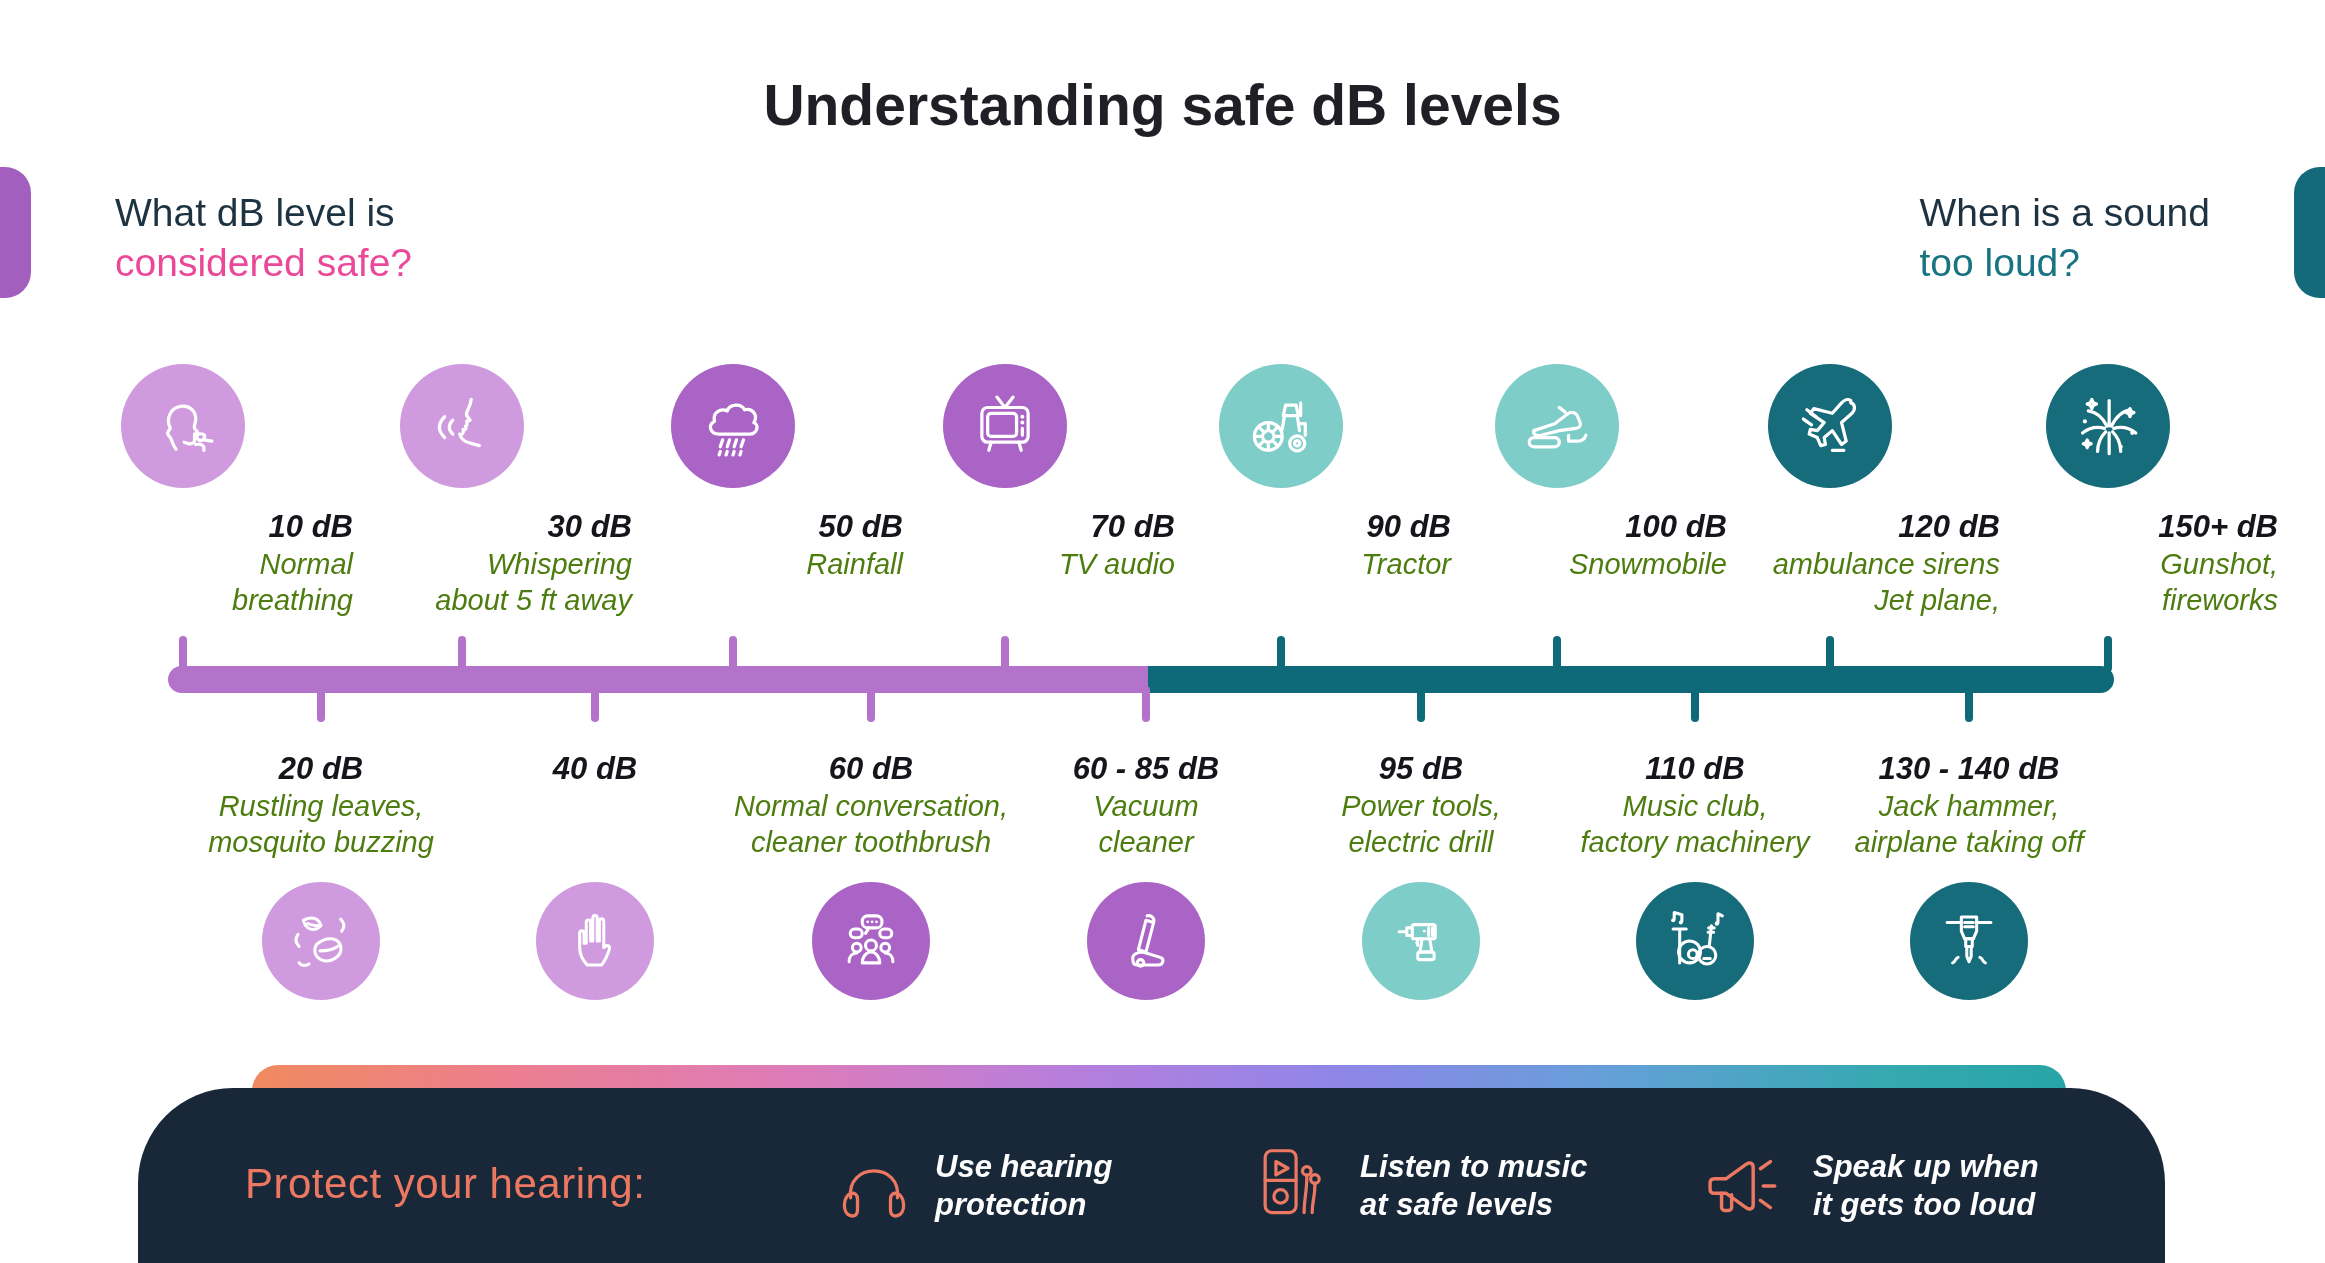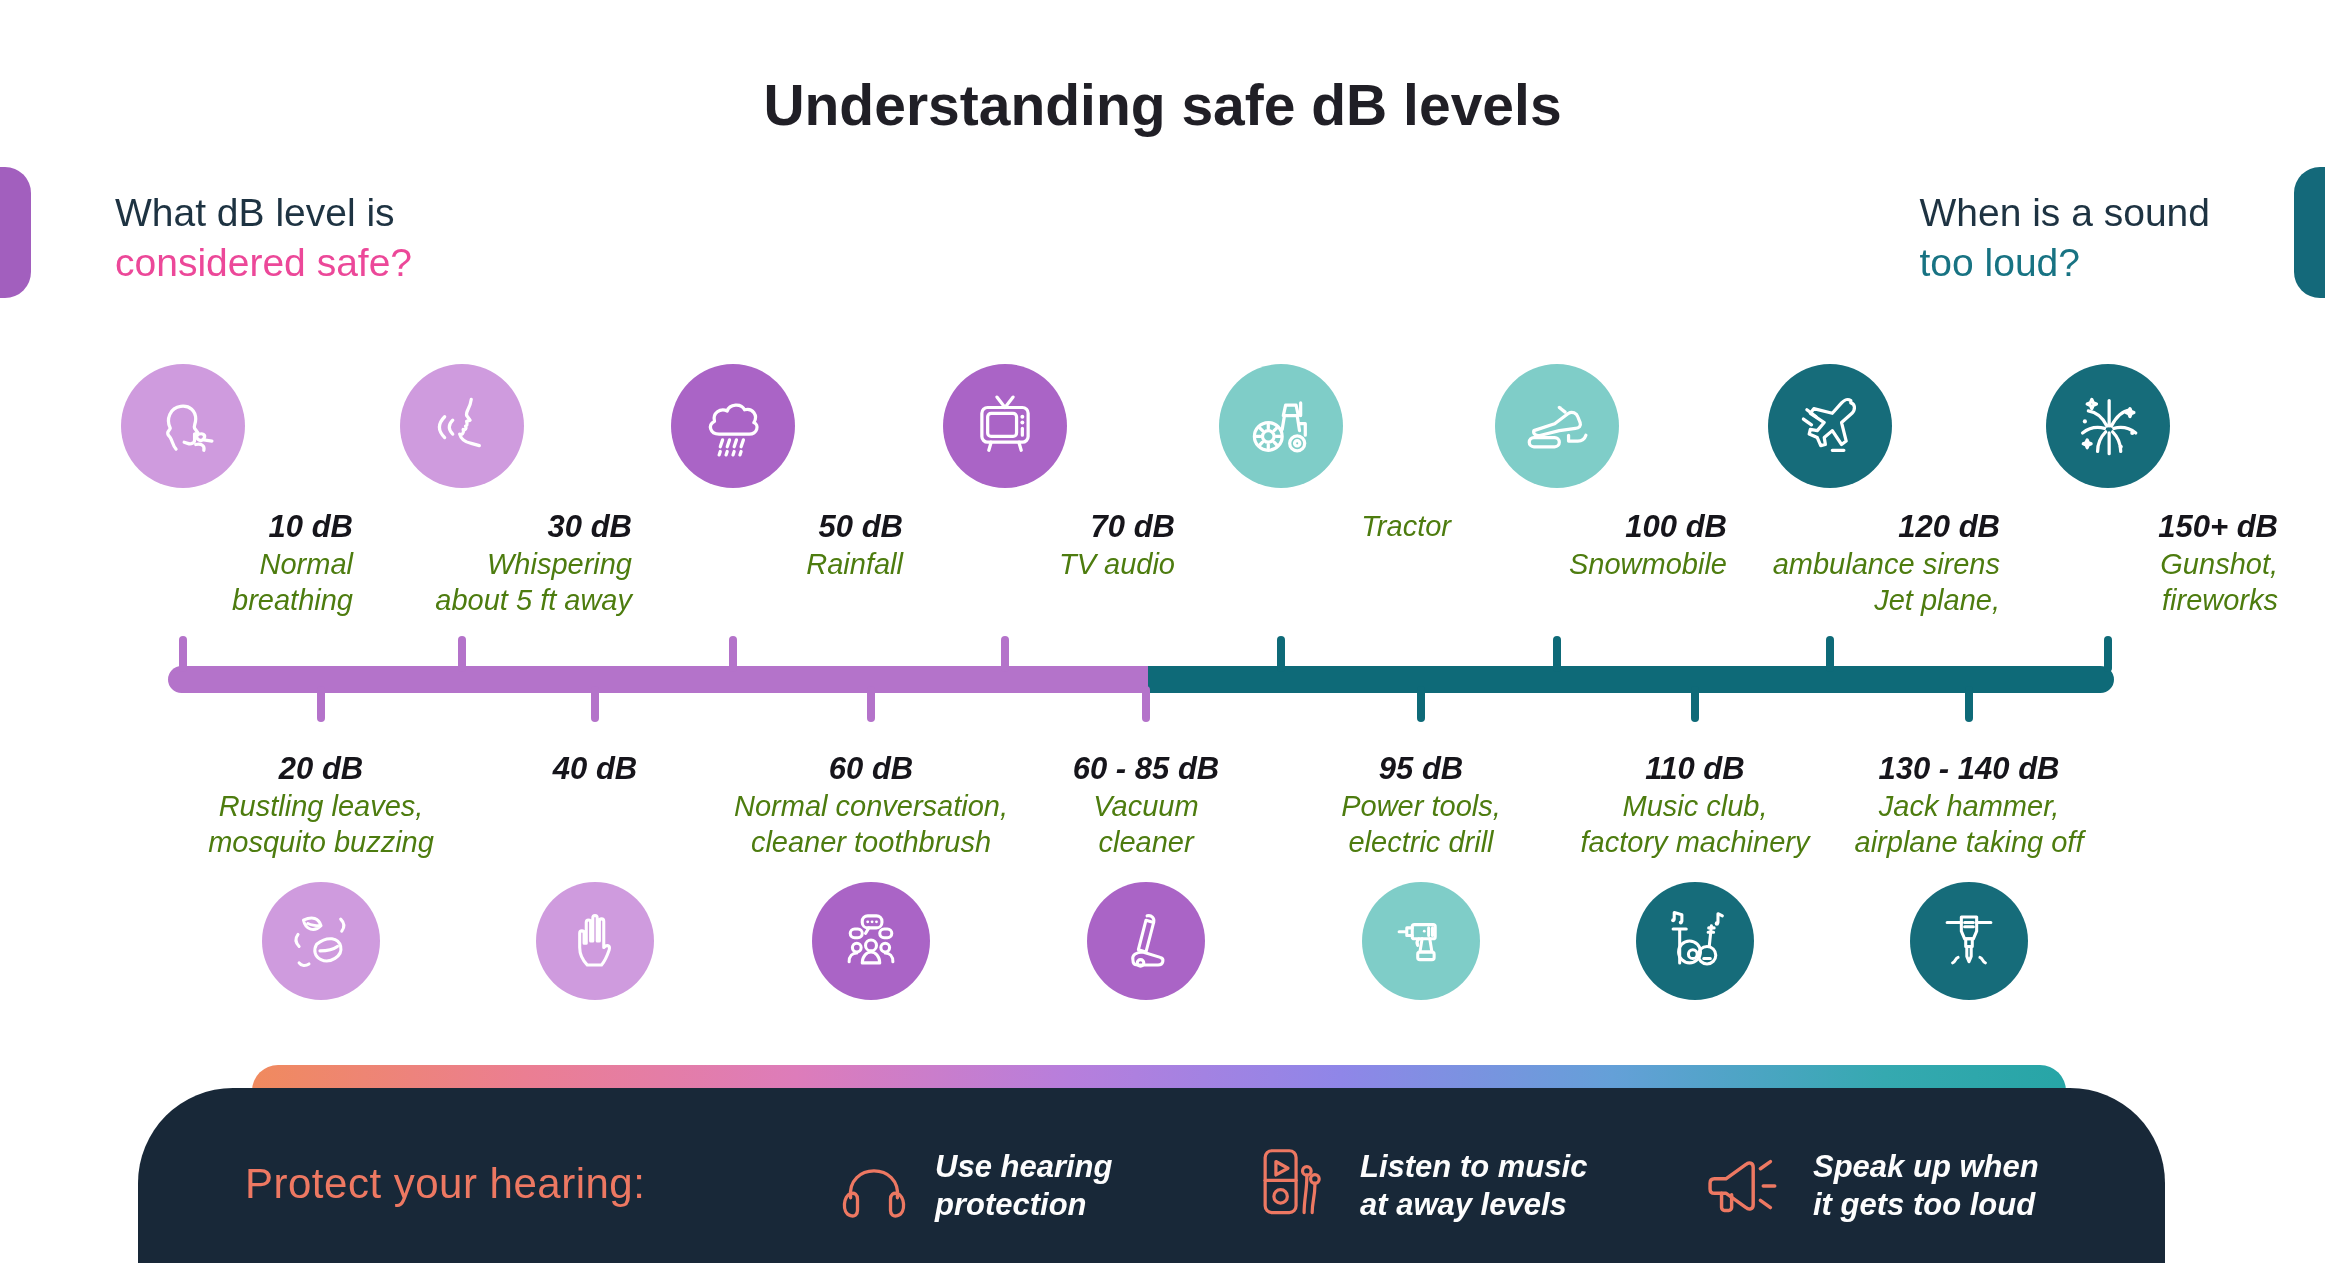--- a/index.html
+++ b/index.html
@@ -142,20 +142,21 @@
     <div class="db">50 dB</div>
     <div class="desc">Rainfall</div>
     <div class="desc"></div>
   </div>
   <div class="top-label" style="left:835px">
     <div class="db">70 dB</div>
     <div class="desc">TV audio</div>
     <div class="desc"></div>
   </div>
   <div class="top-label" style="left:1111px">
+    <div class="db">90 dB</div>
     <div class="desc">Tractor</div>
     <div class="desc"></div>
   </div>
   <div class="top-label" style="left:1387px">
     <div class="db">100 dB</div>
     <div class="desc">Snowmobile</div>
     <div class="desc"></div>
   </div>
   <div class="top-label" style="left:1660px">
     <div class="db">120 dB</div>
@@ -314,21 +315,21 @@
         <path class="icc" d="M15 30h23"></path>
         <path class="icc" d="M23 16l9 5-9 5z"></path>
         <circle class="icc" cx="26.5" cy="42" r="5"></circle>
         <circle class="icc" cx="46" cy="23" r="3.2"></circle>
         <circle class="icc" cx="52" cy="29" r="3.2"></circle>
         <path class="icc" d="M46 26v2c0 10-2 16-2 26M52 32v2c0 8-2 12-2 20"></path>
       </svg>
     </div>
     <div class="tip-text" style="left:1222px">
       <div>Listen to music</div>
-      <div>at away levels</div>
+      <div>at safe levels</div>
     </div>
 
     <div class="tip-icon" style="left:1562px">
       <svg width="92" height="92" viewBox="0 0 64 64">
         <path class="icc" d="M10 27h8l14-10c2-2 5-1 5 2v26c0 3-3 4-5 2l-14-10h-8c-2 0-3-1-3-3v-4c0-2 1-3 3-3z"></path>
         <path class="icc" d="M15 37v10c0 1 1 2 2 2h3c1 0 2-1 2-2v-9"></path>
         <path class="icc" d="M42 20l7-5M44 32h8M42 42l7 5"></path>
       </svg>
     </div>
     <div class="tip-text" style="left:1675px">

